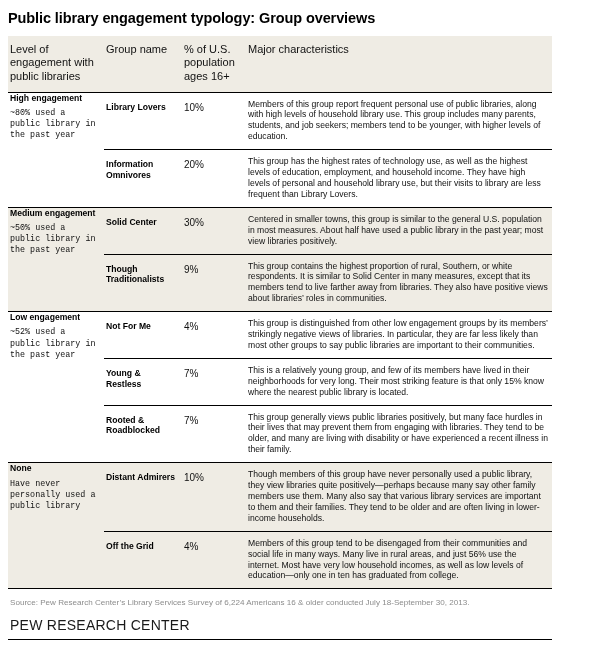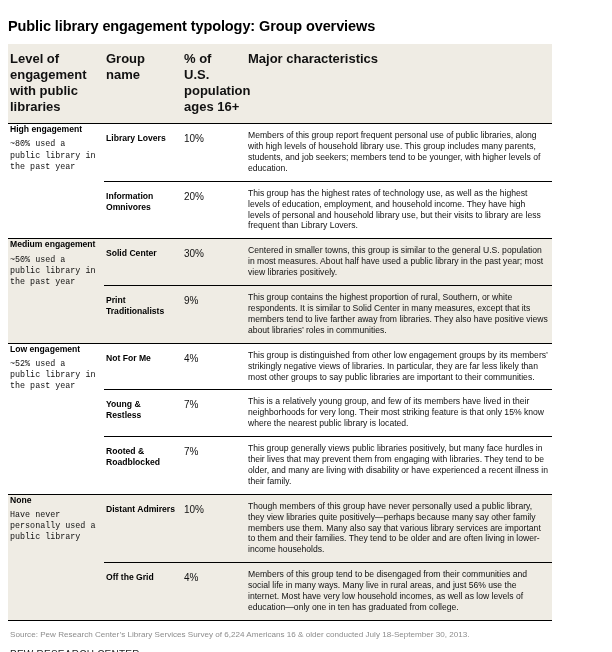--- a/index.html
+++ b/index.html
@@ -13,21 +13,21 @@
     font-family: "Liberation Sans", sans-serif;
     color: #1a1a1a;
     -webkit-font-smoothing: antialiased;
   }
 
   #page {
     position: relative;
     width: 560px;
     height: 652px;
     box-sizing: border-box;
-    padding: 8px 8px;
+    padding: 0 8px;
     overflow: hidden;
   }
 
   
   .title {
     font-size: 14.5px;
     font-weight: bold;
     letter-spacing: -0.1px;
     color: #000000;
     padding-top: 10px;
@@ -43,22 +43,22 @@
     font-size: 8.4px;
   }
 
   col.c-level { width: 96px; }
   col.c-group { width: 78px; }
   col.c-pct   { width: 64px; }
   col.c-char  { width: auto; }
 
   thead th {
     background: #efece4;
-    font-weight: bold;
-    font-size: 13px;
+    font-weight: normal;
+    font-size: 11px;
     text-align: left;
     vertical-align: top;
     padding: 7px 6px 8px 0;
     line-height: 1.24;
     color: #111111;
     border-top: 1px solid #ffffff;
   }
   thead th.h-level { padding-left: 2px; }
   thead th.h-group { padding-left: 2px; }
   thead th.h-pct   { padding-left: 2px; }
@@ -132,21 +132,21 @@
   .footer {
     padding-top: 9px;
   }
   .source {
     font-size: 8.1px;
     color: #8c8c8c;
     padding: 0 0 9px 2px;
     line-height: 1.2;
   }
   .prc {
-    font-size: 10px;
+    font-size: 14px;
     color: #1a1a1a;
     letter-spacing: 0.25px;
     padding: 0 0 6px 2px;
   }
   .rule-top {
     border-top: 1.3px solid #000000;
   }
   .rule-bottom {
     border-bottom: 1.6px solid #000000;
   }
@@ -198,21 +198,21 @@
             <div class="lvl-block">
               <span class="lvl-title">Medium engagement</span>
               <span class="lvl-sub">~50% used a public library in the past year</span>
             </div>
           </td>
           <td class="c-grp">Solid Center</td>
           <td class="c-pc">30%</td>
           <td class="c-ch">Centered in smaller towns, this group is similar to the general U.S. population in most measures. About half have used a public library in the past year; most view libraries positively.</td>
         </tr>
         <tr class="inner-row">
-          <td class="c-grp">Print Traditionalists</td>
+          <td class="c-grp">Though Traditionalists</td>
           <td class="c-pc">9%</td>
           <td class="c-ch">This group contains the highest proportion of rural, Southern, or white respondents. It is similar to Solid Center in many measures, except that its members tend to live farther away from libraries. They also have positive views about libraries’ roles in communities.</td>
         </tr>
       </tbody>
       <tbody class="section plain">
         <tr class="first-row">
           <td class="c-lvl" rowspan="3">
             <div class="lvl-block">
               <span class="lvl-title">Low engagement</span>
               <span class="lvl-sub">~52% used a public library in the past year</span>

